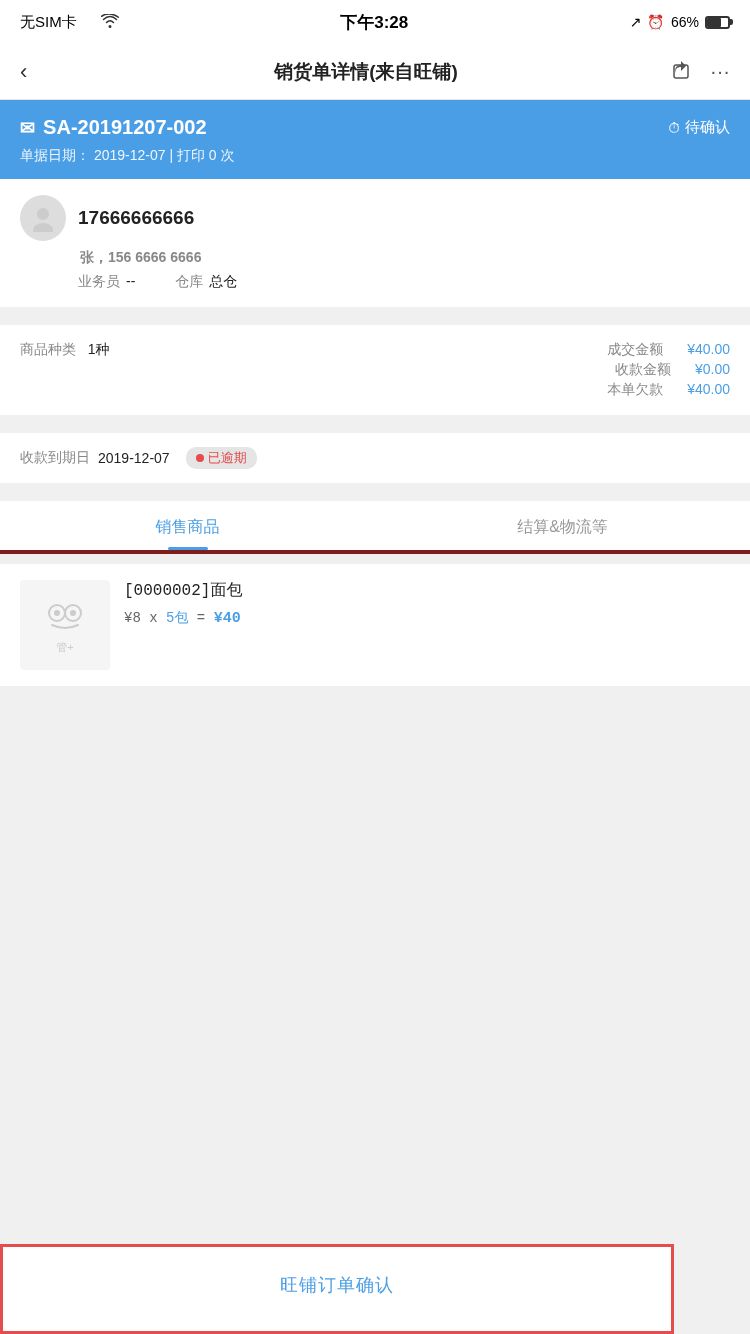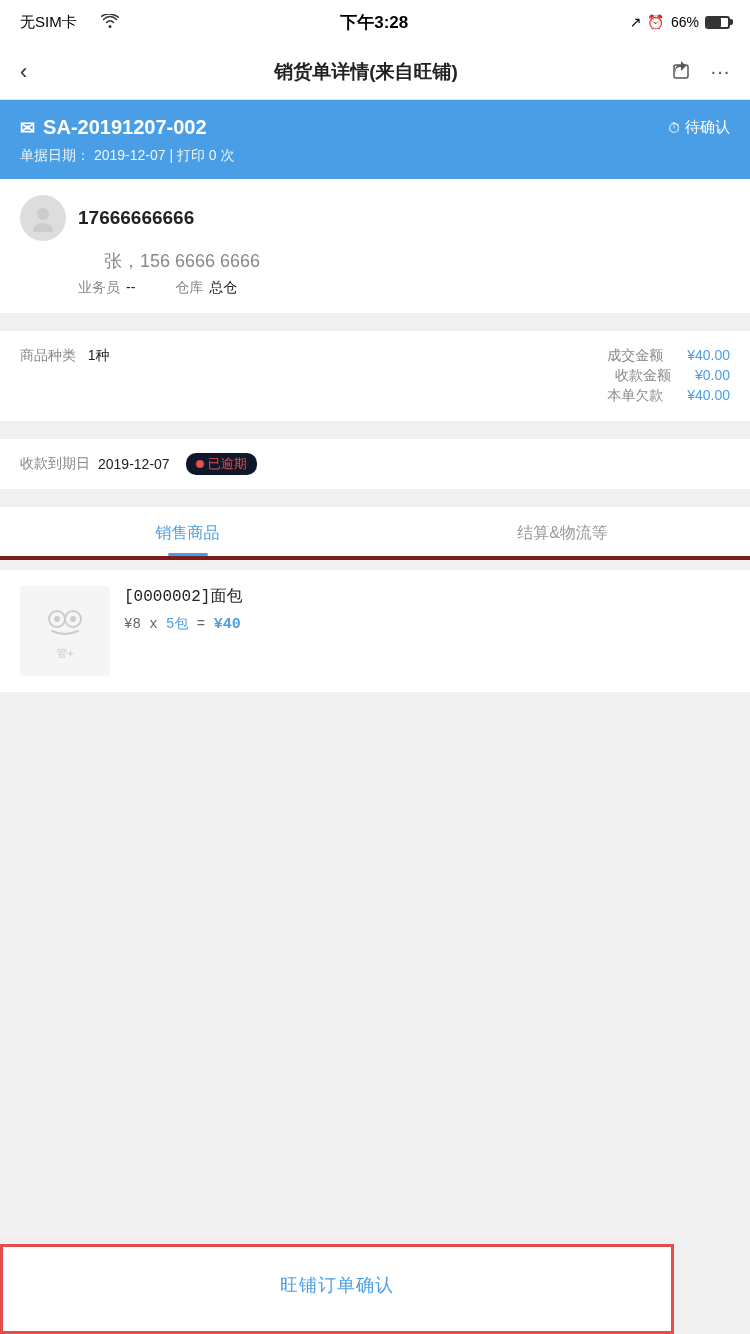--- a/index.html
+++ b/index.html
@@ -142,24 +142,25 @@
       justify-content: center;
       font-size: 24px;
       color: #aaa;
     }
     .customer-phone {
       font-size: 19px;
       font-weight: 600;
       color: #222;
     }
     .customer-detail {
-      font-size: 18px;
+      font-size: 14px;
       color: #888;
-      margin-left: 84px;
+      margin-left: 60px;
       margin-bottom: 6px;
+      font-weight: bold;
     }
     .customer-meta {
       display: flex;
       align-items: center;
       gap: 40px;
       margin-left: 58px;
       font-size: 14px;
       color: #888;
     }
     .customer-meta-item { display: flex; gap: 6px; }
@@ -199,21 +200,21 @@
       margin-bottom: 10px;
       display: flex;
       align-items: center;
       gap: 8px;
       font-size: 14px;
       color: #888;
     }
     .due-label { color: #888; }
     .due-date { color: #222; margin-right: 8px; }
     .overdue-badge {
-      background: #0f172a;
+      background: #e5e5e5;
       color: #e54d4d;
       border-radius: 10px;
       padding: 2px 10px;
       font-size: 13px;
       display: flex;
       align-items: center;
       gap: 4px;
     }
     .overdue-dot {
       width: 8px; height: 8px;

